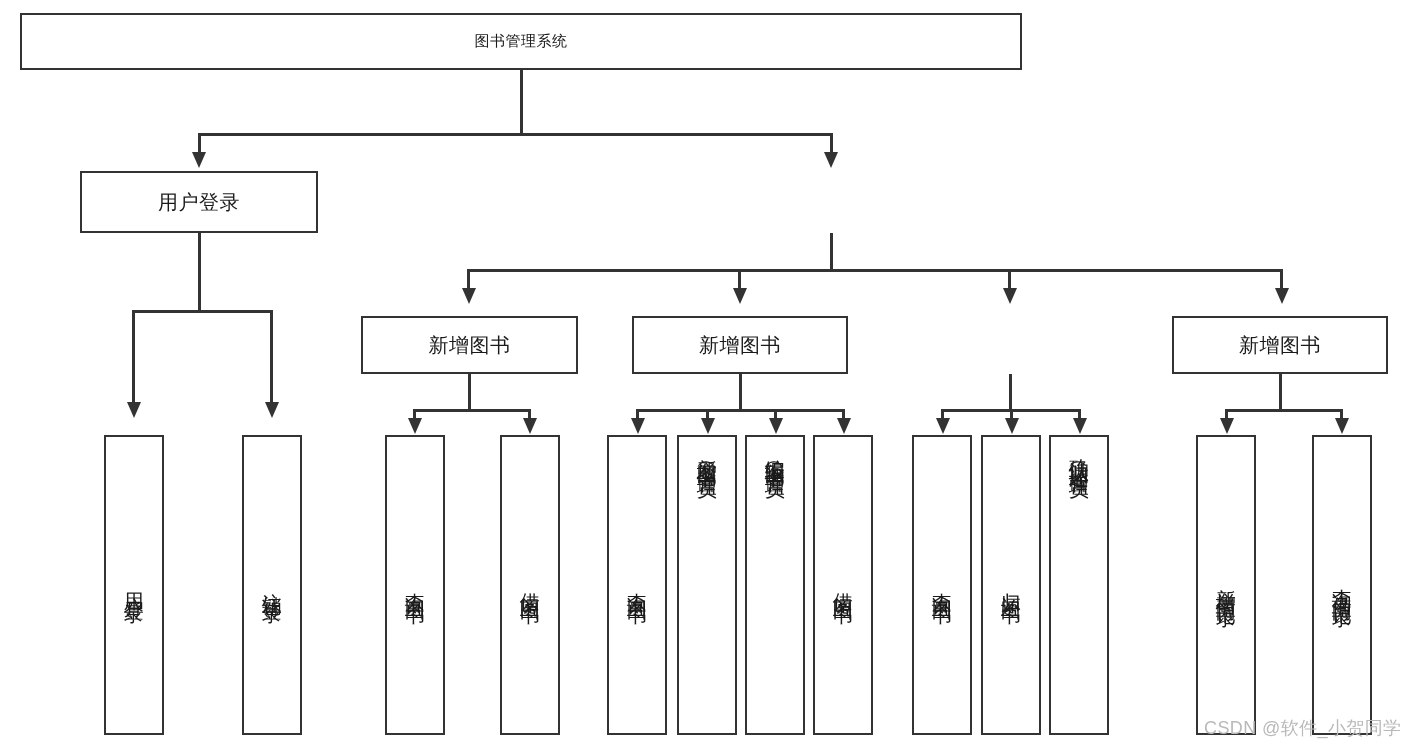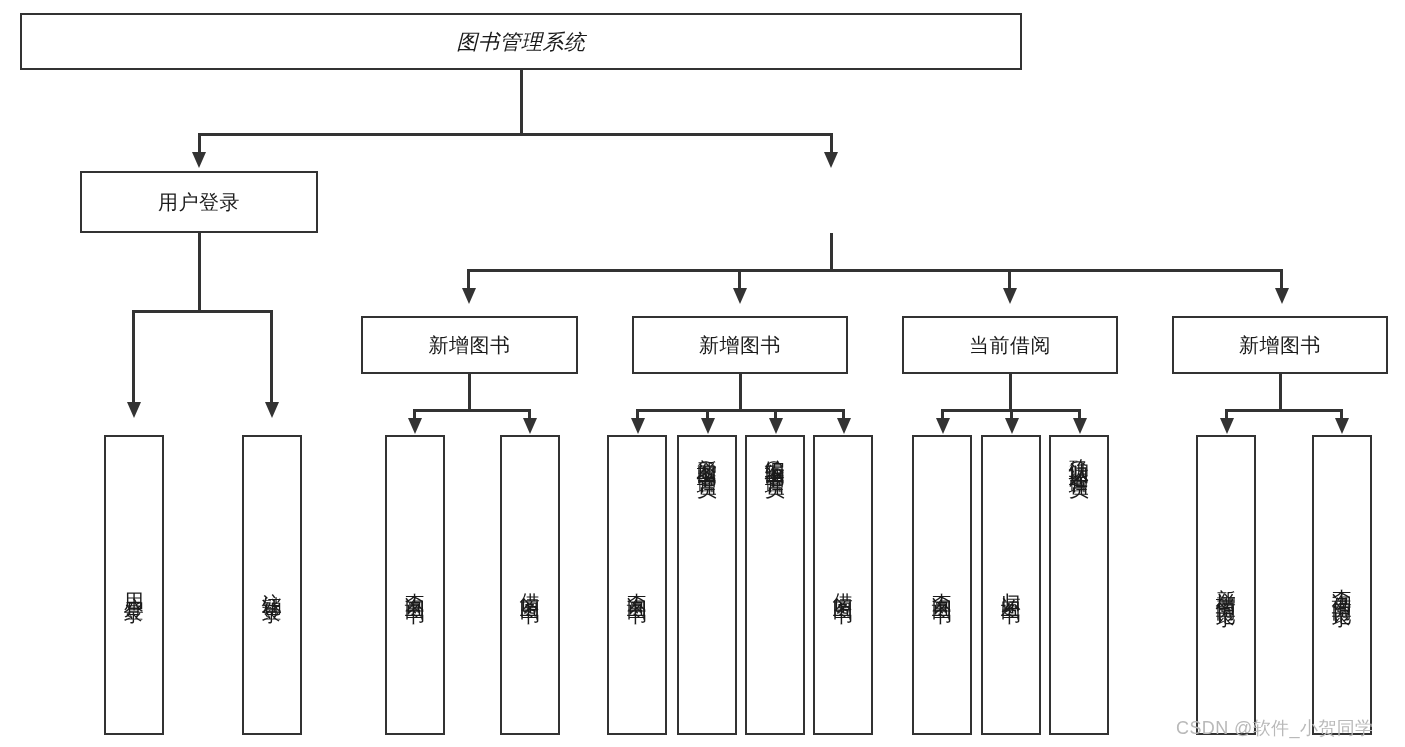--- a/index.html
+++ b/index.html
@@ -25,21 +25,21 @@
     box-sizing: border-box;
     background: #ffffff;
     border: 2.5px solid #333333;
     display: flex;
     align-items: center;
     justify-content: center;
     color: #1a1a1a;
     line-height: 1.12;
     letter-spacing: 0.5px;
   }
-  .node.root        { font-size: 21px; font-style: italic; }
+  .node.root        { font-size: 15px; }
   .node.level2      { font-size: 20px; }
   .node.level3      { font-size: 20px; }
 
   
   .node.leaf {
     font-size: 20px;
     writing-mode: vertical-rl;
     text-orientation: upright;
     align-items: center;
     justify-content: center;
@@ -119,21 +119,20 @@
   <div class="ln vln" style="left:1008px; top:269px; width:2.5px; height:22px;"></div>
   <div class="arrow" style="left:1003px; top:288px;"></div>
 
   <div class="ln vln" style="left:1280px; top:269px; width:2.5px; height:22px;"></div>
   <div class="arrow" style="left:1275px; top:288px;"></div>
 
   <div class="node level3" style="left:361px; top:316px; width:217px; height:58px;">新增图书</div>
 
   <div class="node level3" style="left:632px; top:316px; width:216px; height:58px;">新增图书</div>
 
-  <div class="node level3" style="left:902px; top:316px; width:216px; height:58px;">当前借阅</div>
 
   <div class="node level3" style="left:1172px; top:316px; width:216px; height:58px;">新增图书</div>
 
   <div class="ln vln" style="left:468px; top:374px; width:2.5px; height:37px;"></div>
   <div class="ln hln" style="left:413px; top:409px; width:118px; height:2.5px;"></div>
   <div class="ln vln" style="left:413px; top:409px; width:2.5px; height:12px;"></div>
   <div class="arrow" style="left:408px; top:418px;"></div>
   <div class="ln vln" style="left:528px; top:409px; width:2.5px; height:12px;"></div>
   <div class="arrow" style="left:523px; top:418px;"></div>
 
@@ -175,15 +174,15 @@
   <div class="node leaf toptext" style="left:745px; top:435px; width:60px; height:300px;">编辑图书（管理员）</div>
   <div class="node leaf" style="left:813px; top:435px; width:60px; height:300px;">借阅图书</div>
 
   <div class="node leaf" style="left:912px; top:435px; width:60px; height:300px;">查询图书</div>
   <div class="node leaf" style="left:981px; top:435px; width:60px; height:300px;">归还图书</div>
   <div class="node leaf toptext" style="left:1049px; top:435px; width:60px; height:300px;">确认归还（管理员）</div>
 
   <div class="node leaf" style="left:1196px; top:435px; width:60px; height:300px;">新增借阅记录</div>
   <div class="node leaf" style="left:1312px; top:435px; width:60px; height:300px;">查询借阅记录</div>
 
-  <div id="watermark" style="left:1176px; top:716px;">CSDN @软件_小贺同学</div>
+  <div id="watermark" style="left:1204px; top:716px;">CSDN @软件_小贺同学</div>
 
 </div>
 
 </body></html>

